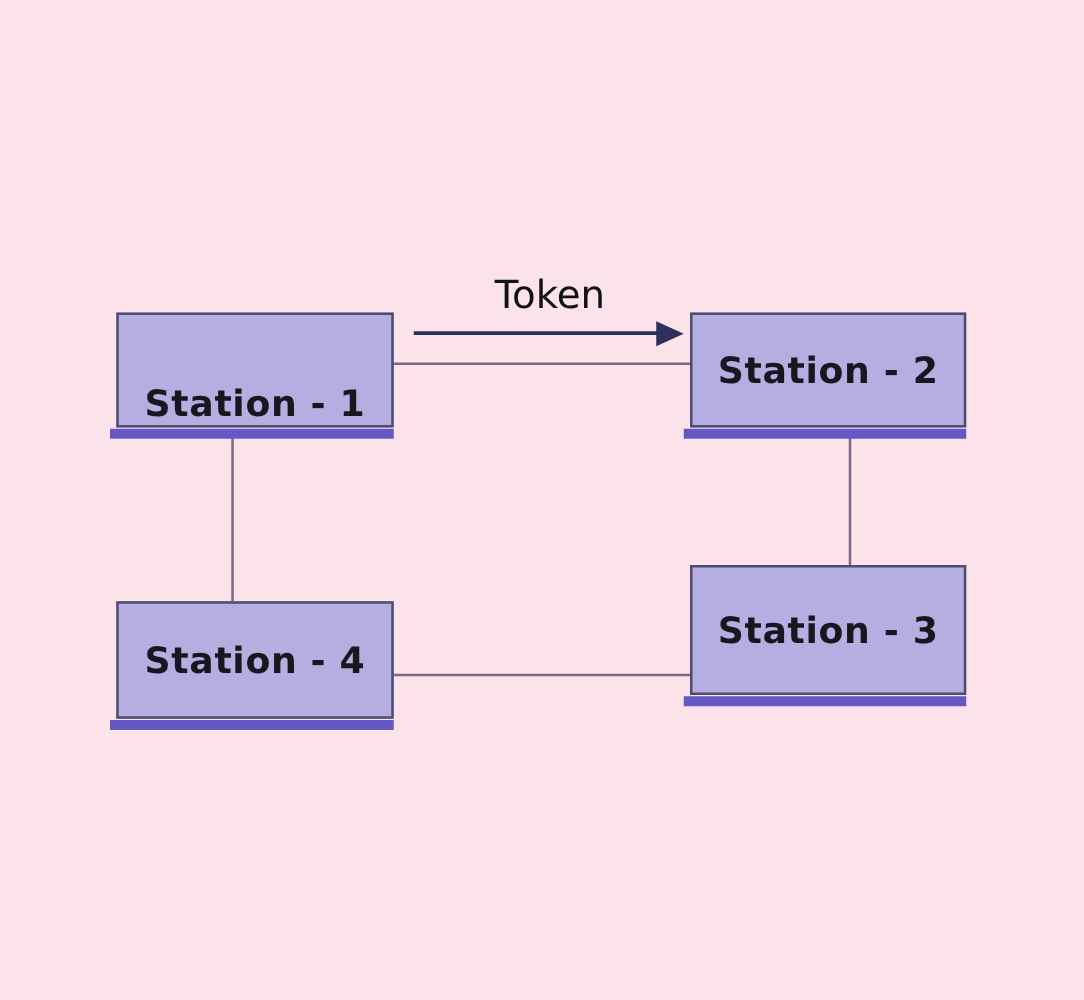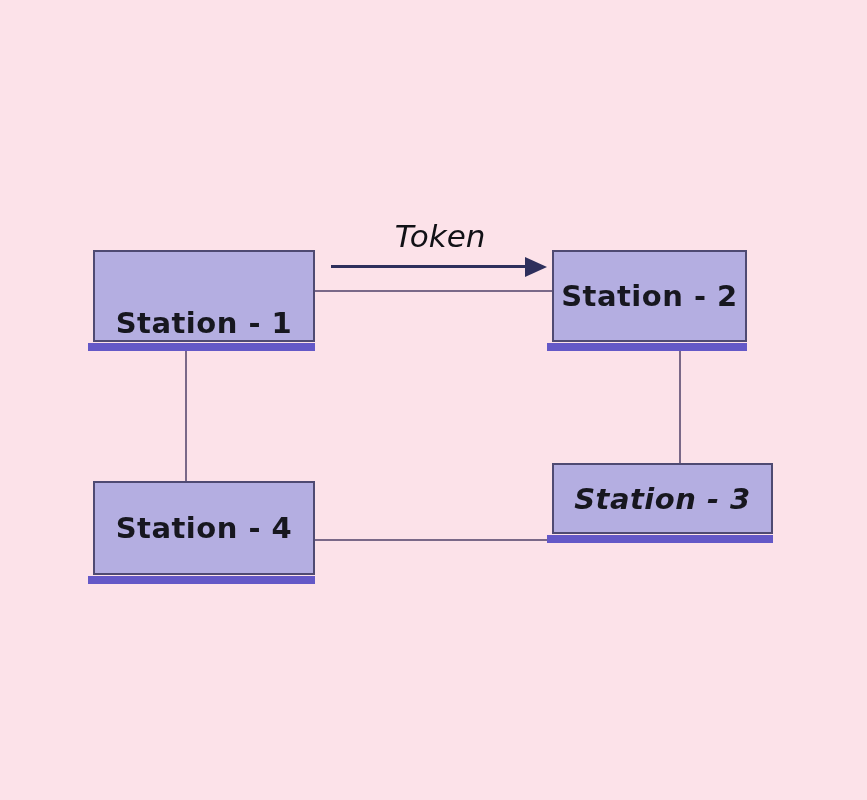--- a/index.html
+++ b/index.html
@@ -39,23 +39,23 @@
   .node::after{
     content:"";
     position:absolute;
     left:-7px;
     bottom:-11px;
     width:calc(100% + 9px);
     height:8px;
     background:var(--node-shadow);
   }
   .node.n1{left:93px;top:250px;width:222px;height:92px;align-items:flex-end;}
-  .node.n2{left:552px;top:250px;width:195px;height:92px;}
+  .node.n2{left:552px;top:250px;width:221px;height:92px;}
   .node.n4{left:93px;top:481px;width:222px;height:94px;justify-content:center;}
-  .node.n3{left:552px;top:463px;width:221px;height:71px;font-style:italic;}
+  .node.n3{left:552px;top:452px;width:221px;height:104px;}
 
   .link{
     position:absolute;
     background:var(--connector);
   }
   .link.l12{left:315px;top:290px;width:237px;height:2px;}
   .link.l23{left:679px;top:350px;width:2px;height:131px;}
   .link.l43{left:315px;top:539px;width:237px;height:2px;}
   .link.l14{left:185px;top:350px;width:2px;height:131px;}
 
@@ -72,21 +72,20 @@
     width:0;height:0;
     border-top:10px solid transparent;
     border-bottom:10px solid transparent;
     border-left:22px solid var(--arrow);
   }
   .token-label{
     position:absolute;
     left:340px;top:218px;
     width:200px;
     text-align:center;
-    font-style:italic;
     font-size:31px;
     color:#111116;
   }
 </style>
 </head>
 <body>
 
 <div class="stage">
 
   <div class="link l12"></div>

